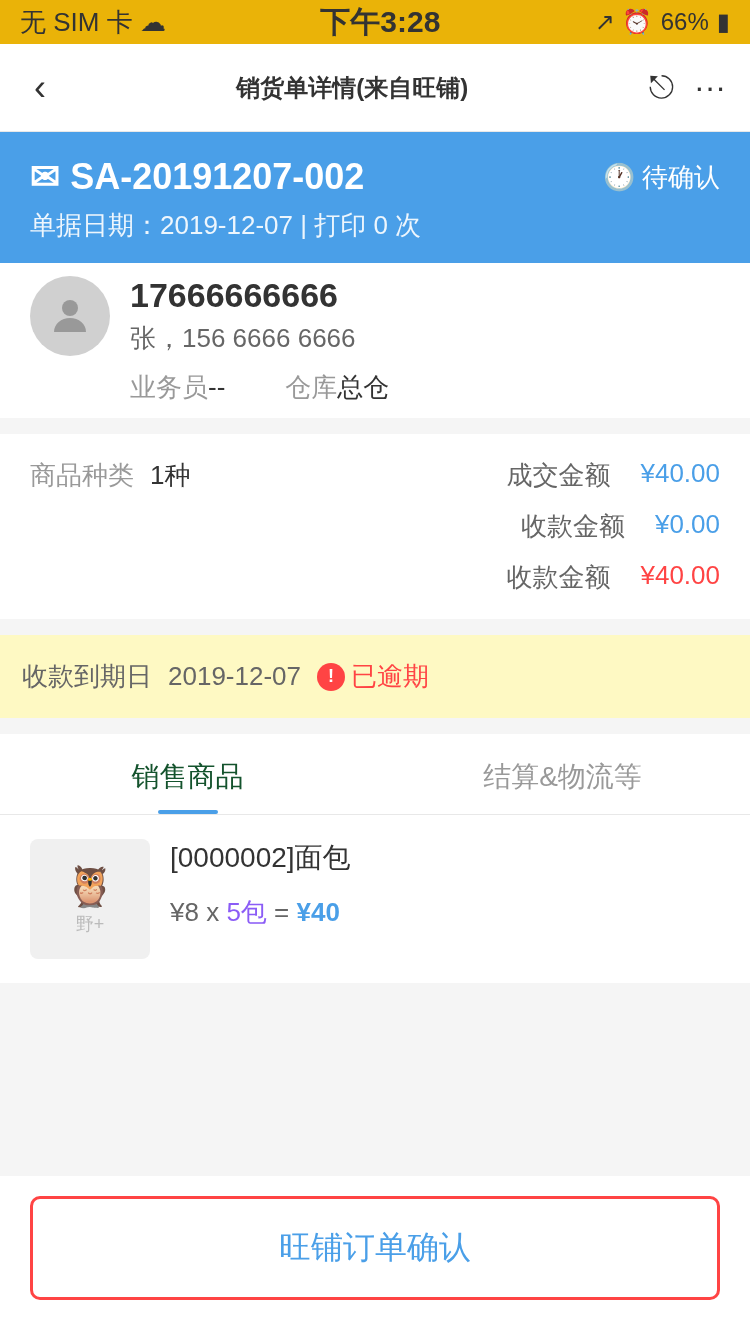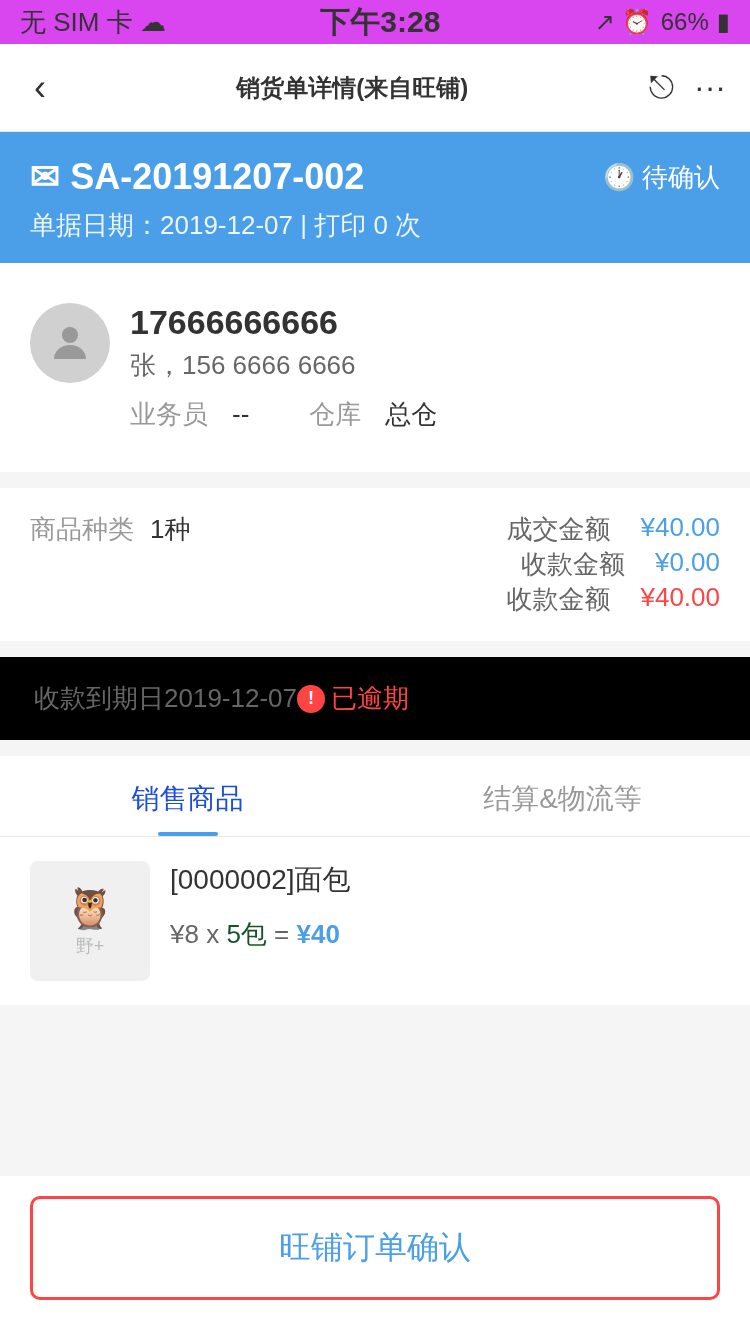--- a/index.html
+++ b/index.html
@@ -9,21 +9,21 @@
       min-height: 1334px;
       font-family: -apple-system, "PingFang SC", "Helvetica Neue", sans-serif;
       background: #f5f5f5;
       font-size: 28px;
       color: #333;
     }
 
     
     .status-bar {
       height: 44px;
-      background: #d946ef;
+      background: #eab308;
       display: flex;
       align-items: center;
       justify-content: space-between;
       padding: 0 20px;
       font-size: 26px;
       font-weight: 500;
     }
     .status-left { display: flex; align-items: center; gap: 8px; }
     .status-center { font-size: 30px; font-weight: 700; }
     .status-right { display: flex; align-items: center; gap: 8px; font-size: 24px; }
@@ -90,21 +90,21 @@
       font-size: 26px;
     }
     .order-date {
       color: rgba(255,255,255,0.9);
       font-size: 26px;
     }
 
     
     .customer-section {
       background: #fff;
-      padding: 40px 30px;
+      padding: 13px 30px;
       margin-bottom: 16px;
     }
     .customer-row {
       display: flex;
       align-items: flex-start;
       gap: 20px;
     }
     .customer-avatar {
       width: 80px;
       height: 80px;
@@ -127,21 +127,21 @@
       font-size: 26px;
       color: #666;
       margin-bottom: 14px;
     }
     .customer-meta {
       display: flex;
       gap: 60px;
       font-size: 26px;
       color: #666;
     }
-    .meta-item { display: flex; align-items: center; gap: 24px; }
+    .meta-item { display: flex; align-items: center; gap: 0; }
     .meta-label { color: #999; }
     .meta-value { color: #333; }
 
     
     .summary-section {
       background: #fff;
       padding: 24px 30px;
       margin-bottom: 16px;
       display: flex;
       justify-content: space-between;
@@ -152,41 +152,42 @@
       align-items: center;
       gap: 16px;
       font-size: 26px;
     }
     .summary-label { color: #999; }
     .summary-value { color: #333; }
     .summary-right {
       display: flex;
       flex-direction: column;
       align-items: flex-end;
-      gap: 0;
+      gap: 16px;
     }
     .amount-row {
       display: flex;
       justify-content: space-between;
       gap: 30px;
       font-size: 26px;
     }
     .amount-label { color: #666; }
     .amount-value { color: #4a9fe8; font-weight: 500; }
     .amount-value.red { color: #ff4444; }
 
     
     .due-date-section {
-      background: #000000;
-      padding: 24px 34px;
+      background: #fef9c3;
+      padding: 24px 22px;
       margin-bottom: 16px;
       font-size: 26px;
       color: #666;
       display: flex;
       align-items: center;
+      gap: 16px;
     }
     .overdue-badge {
       display: flex;
       align-items: center;
       gap: 6px;
       color: #ff4444;
     }
     .overdue-dot {
       width: 28px;
       height: 28px;
@@ -212,21 +213,21 @@
     .tab-item {
       flex: 1;
       text-align: center;
       padding: 24px 0 18px;
       font-size: 28px;
       color: #999;
       cursor: pointer;
       position: relative;
     }
     .tab-item.active {
-      color: #1d4ed8;
+      color: #14532d;
     }
     .tab-item.active::after {
       content: '';
       position: absolute;
       bottom: 0;
       left: 50%;
       transform: translateX(-50%);
       width: 60px;
       height: 4px;
       background: #4a9fe8;
@@ -268,21 +269,21 @@
     .product-name {
       font-size: 28px;
       color: #333;
       margin-bottom: 18px;
       font-weight: 500;
     }
     .product-price {
       font-size: 26px;
       color: #666;
     }
-    .product-price .qty { color: #14532d; }
+    .product-price .qty { color: #8b5cf6; }
     .product-price .total { color: #4a9fe8; font-weight: 600; }
 
     
     .empty-area {
       background: #f5f5f5;
       height: 200px;
     }
 
     
     .bottom-bar {

